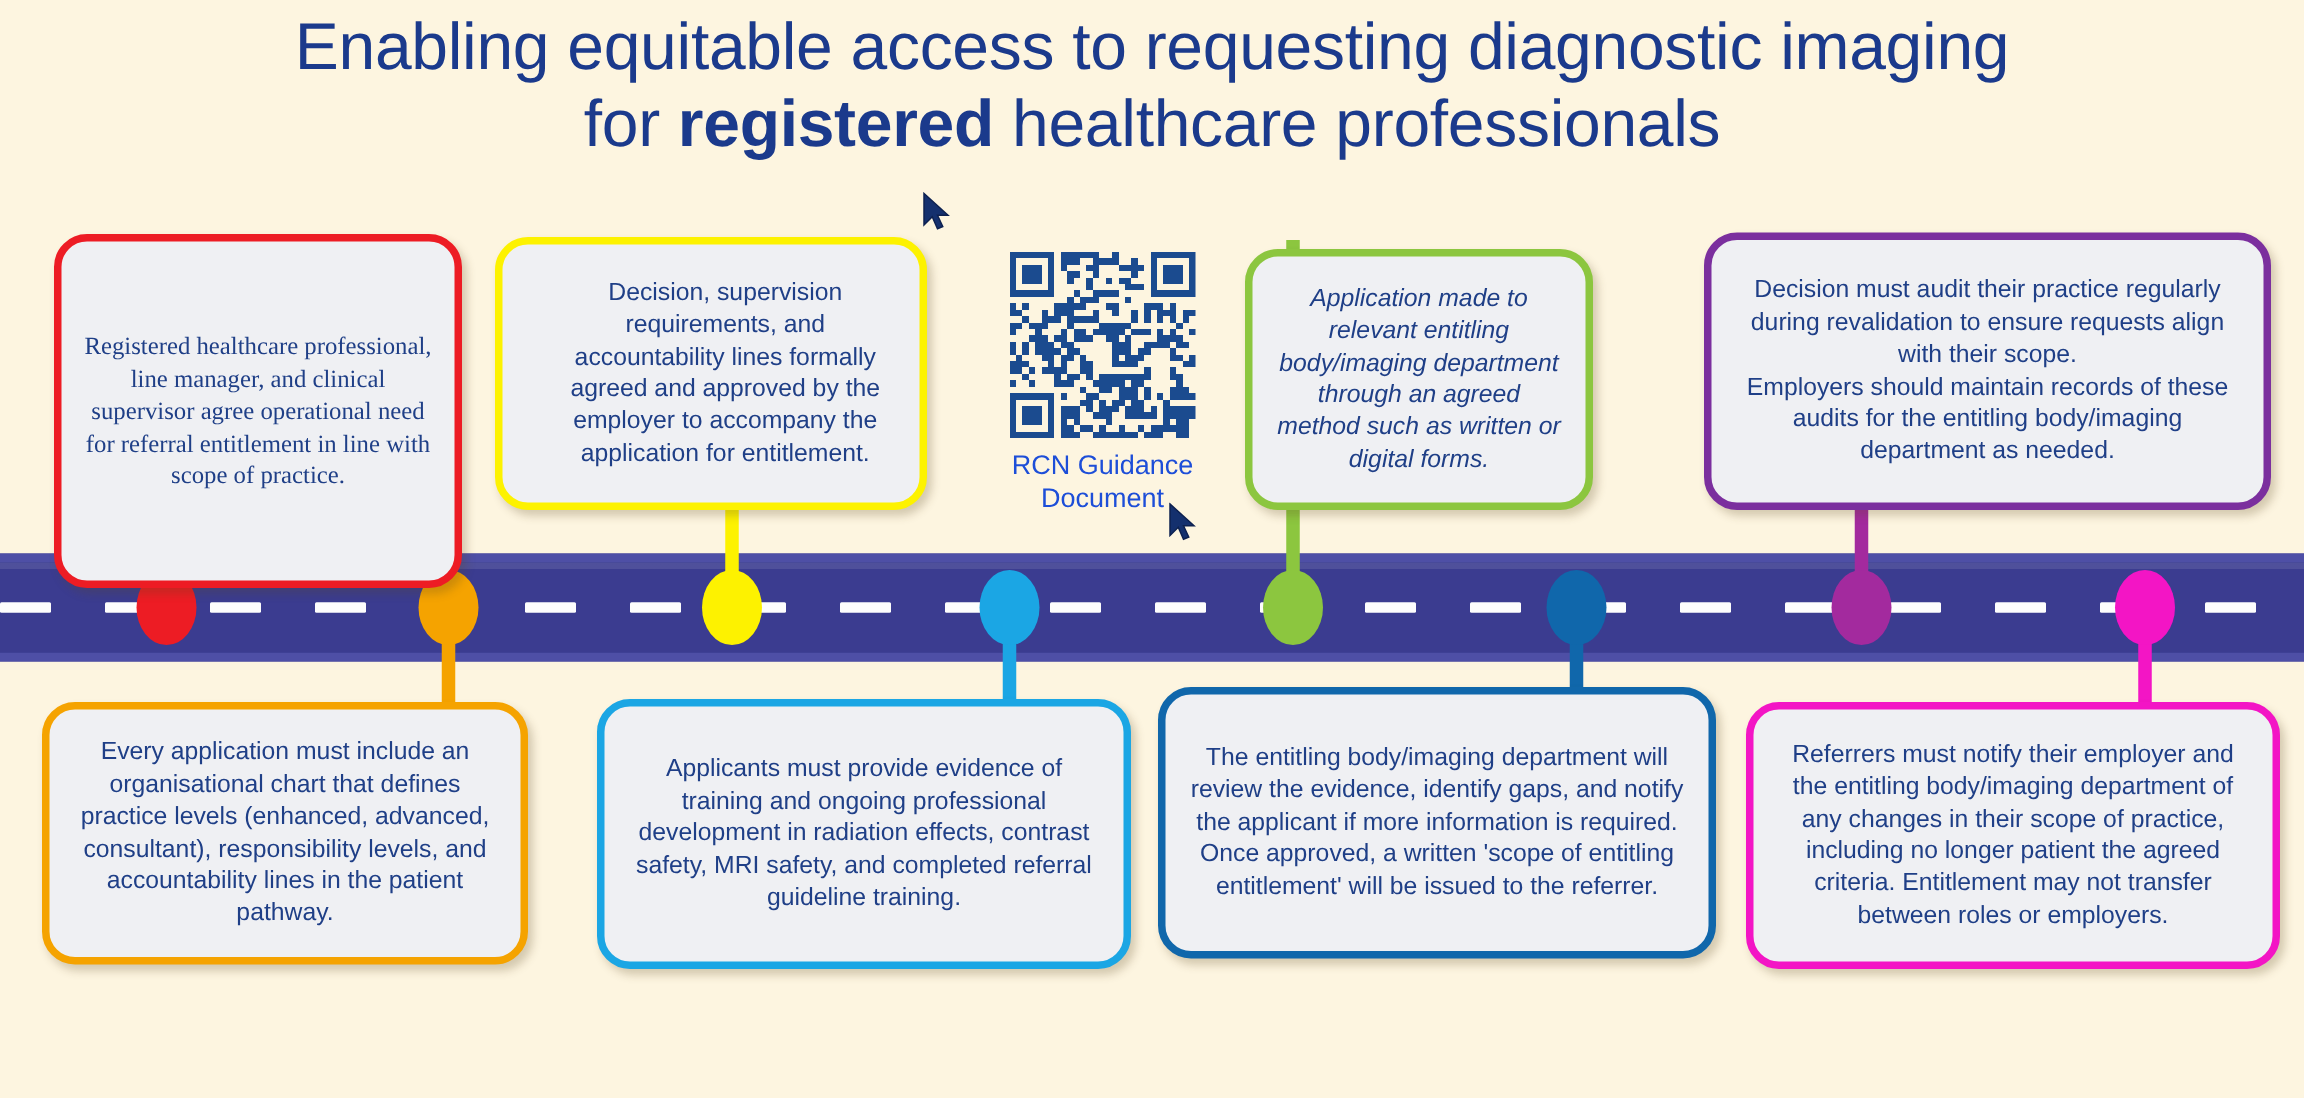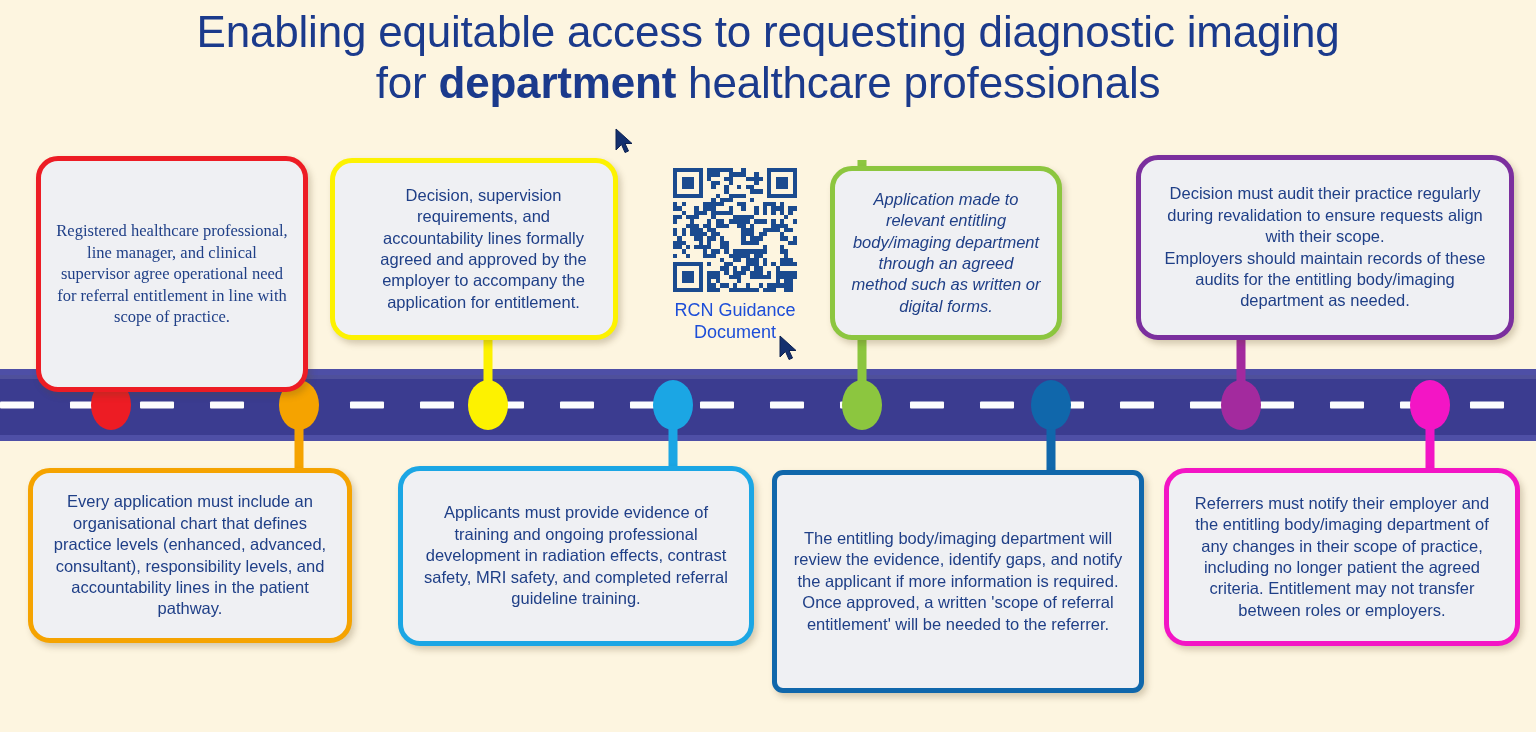--- a/index.html
+++ b/index.html
@@ -86,21 +86,21 @@
   
   .footer { position:absolute; left:0; top:655px; width:1536px; height:77px; }
 </style>
 </head>
 <body>
 
 <div class="stage">
 
   <div class="title">
     <span>Enabling equitable access to requesting diagnostic imaging</span><br>
-    <span>for </span><b>department</b><span> healthcare professionals</span>
+    <span>for </span><b>registered</b><span> healthcare professionals</span>
   </div>
 
   <svg class="cursor" style="left:614px; top:128px;" viewBox="0 0 22 26">
     <path d="M2,1 L2,22 L7.5,16.5 L11,24.5 L14.5,23 L11,15.5 L18,15.5 Z" fill="#14306e" stroke="#0d2150" stroke-width="1"></path>
   </svg>
 
   <div class="road">
     <div class="road-inner"></div>
     <div class="dashes" id="dashes">
         <div class="dash"></div>
@@ -624,24 +624,24 @@
       <div class="card" style="left: 28px; top: 468px; width: 324px; height: 175px; border-color: rgb(245, 163, 0);">
         <div>
           <span>Every application must include an organisational chart that defines practice levels (enhanced, advanced, consultant), responsibility levels, and accountability lines in the patient pathway.</span>
         </div>
       </div>
       <div class="card" style="left: 398px; top: 466px; width: 356px; height: 180px; border-color: rgb(27, 166, 228);">
         <div>
           <span>Applicants must provide evidence of training and ongoing professional development in radiation effects, contrast safety, MRI safety, and completed referral guideline training.</span>
         </div>
       </div>
-      <div class="card" style="left: 772px; top: 470px; width: 372px; height: 223px; border-color: rgb(16, 103, 171); border-radius: 11px;">
+      <div class="card" style="left: 772px; top: 458px; width: 372px; height: 181px; border-color: rgb(16, 103, 171);">
         <div>
           <span>The entitling body/imaging department will review the evidence, identify gaps, and notify the applicant if more information is required.</span>
-          <span>Once approved, a written 'scope of referral entitlement' will be needed to the referrer.</span>
+          <span>Once approved, a written 'scope of entitling entitlement' will be issued to the referrer.</span>
         </div>
       </div>
       <div class="card" style="left: 1164px; top: 468px; width: 356px; height: 178px; border-color: rgb(243, 21, 197);">
         <div>
           <span>Referrers must notify their employer and the entitling body/imaging department of any changes in their scope of practice, including no longer patient the agreed criteria. Entitlement may not transfer between roles or employers.</span>
         </div>
       </div>
     </div>
 
   <div class="footer">

